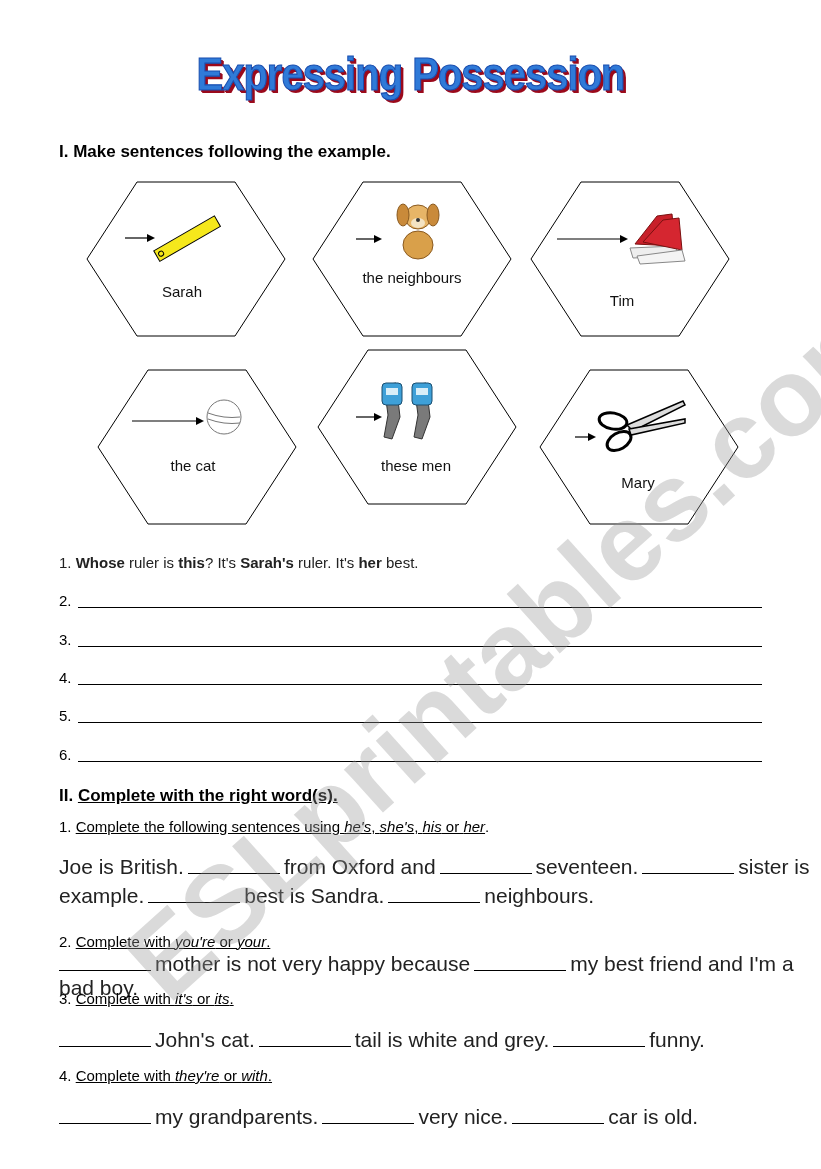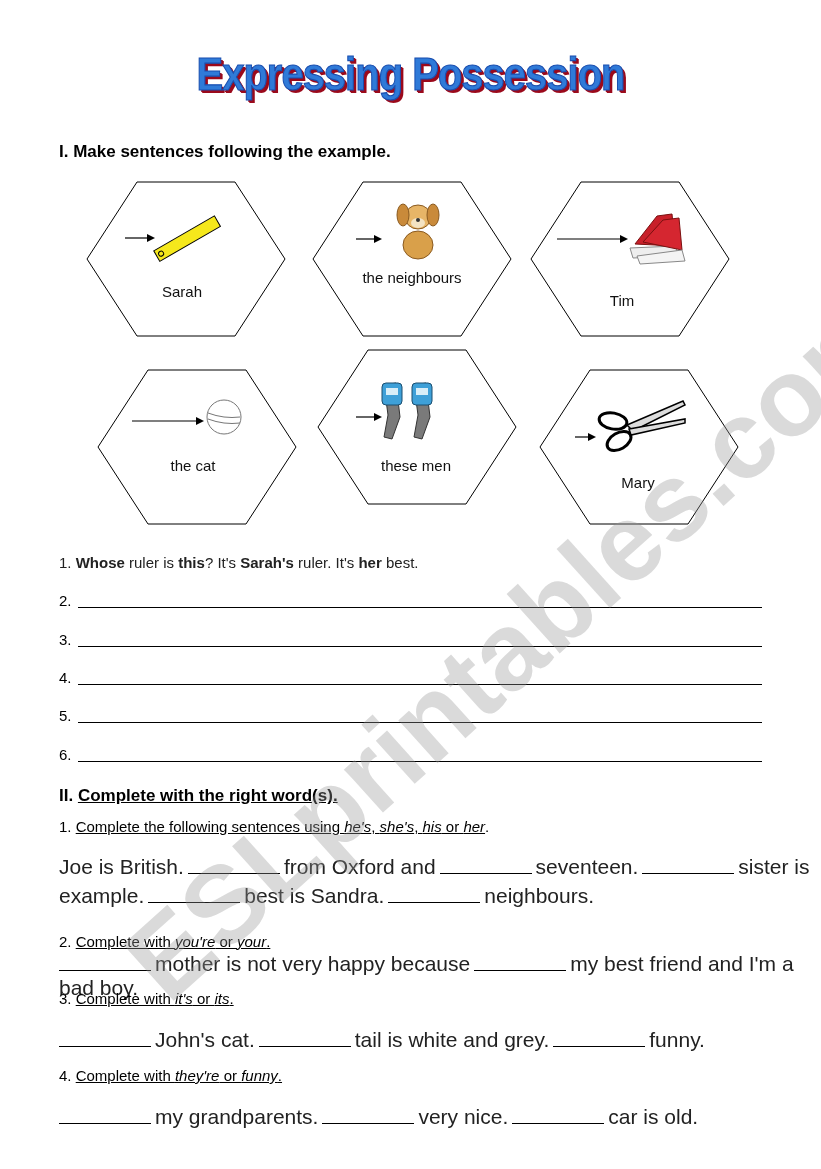--- a/index.html
+++ b/index.html
@@ -167,19 +167,19 @@
 <div class="abs sub" style="left:59px;top:990px;">
   <span>3.</span>
   <span class="u"><span>Complete with </span><i>it's</i><span> or </span><i>its</i><span>.</span></span>
 </div>
 <div class="abs text" style="left:59px;top:1028px;">
   <span class="gap" style="margin-left:0"></span><span>John's cat.</span><span class="gap"></span><span>tail is white and grey.</span><span class="gap"></span><span>funny.</span>
 </div>
 
 <div class="abs sub" style="left:59px;top:1067px;">
   <span>4.</span>
-  <span class="u"><span>Complete with </span><i>they're</i><span> or </span><i>funny</i><span>.</span></span>
+  <span class="u"><span>Complete with </span><i>they're</i><span> or </span><i>with</i><span>.</span></span>
 </div>
 <div class="abs text" style="left:59px;top:1105px;">
   <span class="gap" style="margin-left:0"></span><span>my grandparents.</span><span class="gap"></span><span>very nice.</span><span class="gap"></span><span>car is old.</span>
 </div>
 
 <div class="abs watermark" style="left:100px;top:930px;">ESLprintables.com</div>
 
 </body></html>

